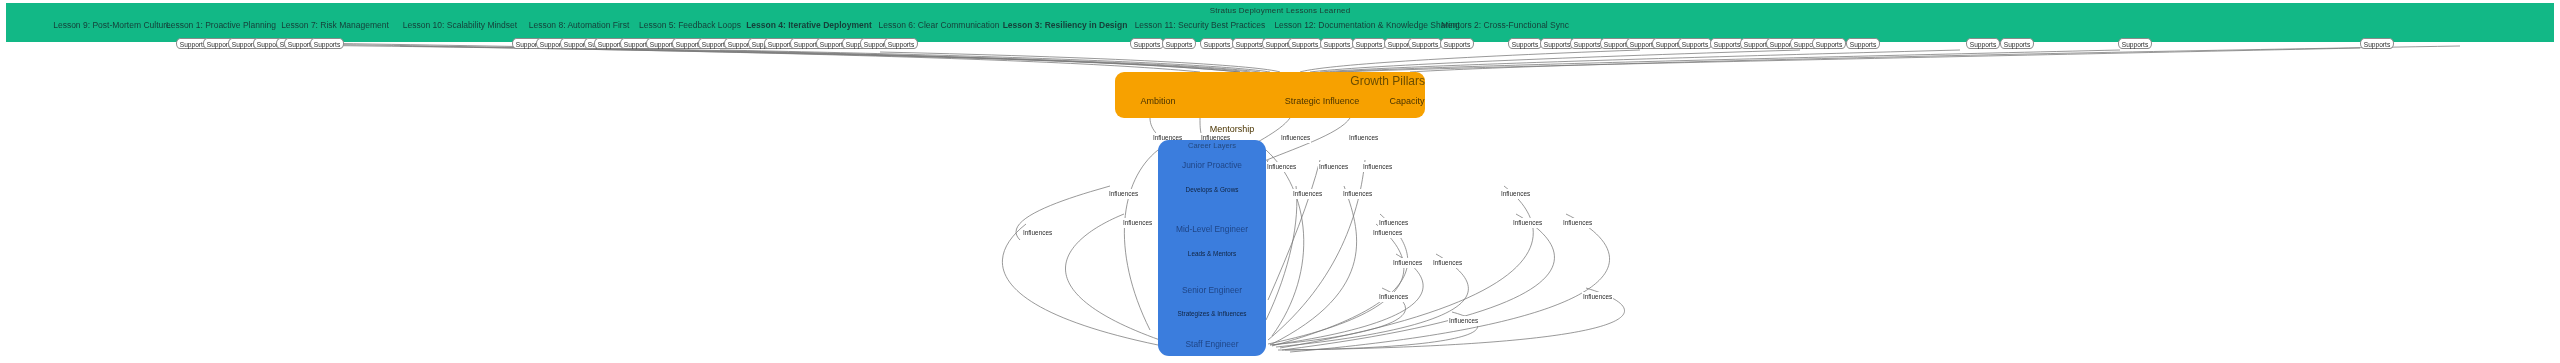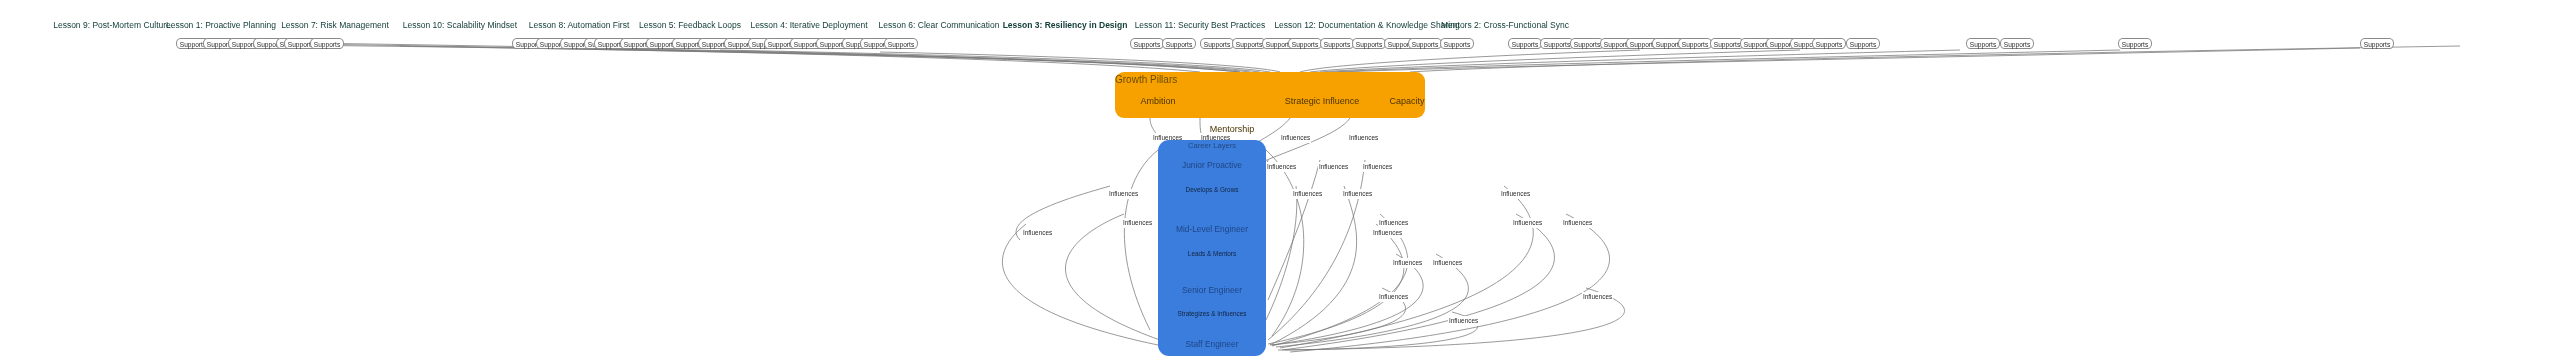--- a/index.html
+++ b/index.html
@@ -33,22 +33,22 @@
     font-size:6.4px;color:#2b2b2b;white-space:nowrap;background:#fff;
     padding:0 1px;
   }
 
   
   .pillars-cluster{
     position:absolute;left:1115px;top:72px;width:310px;height:46px;
     background:#f7a100;border-radius:9px;
   }
   .pillars-title{
-    position:absolute;top:2px;left:0;width:100%;text-align:left;
-    font-size:10px;color:#6b4d00;white-space:nowrap;
+    position:absolute;top:2px;left:0;width:100%;text-align:right;
+    font-size:12px;color:#6b4d00;white-space:nowrap;
   }
   .pillar-node{
     position:absolute;top:22px;height:14px;line-height:14px;
     font-size:9px;color:#4a3400;white-space:nowrap;text-align:center;
   }
 
   
   .career-cluster{
     position:absolute;left:1158px;top:140px;width:108px;height:216px;
     background:#3b7ddd;border-radius:11px;
@@ -122,28 +122,31 @@
     <g>
       <path d="M1212 158 L1212 192"></path>
       <path d="M1212 222 L1212 256"></path>
       <path d="M1212 284 L1212 318"></path>
       <polygon class="arrow" points="1212,196 1208,188 1216,188"></polygon>
       <polygon class="arrow" points="1212,260 1208,252 1216,252"></polygon>
       <polygon class="arrow" points="1212,322 1208,314 1216,314"></polygon>
     </g>
   </svg>
 
+  <div class="lessons-cluster">
+    <div class="cluster-title">Stratus Deployment Lessons Learned</div>
+  </div>
   <div id="lesson-nodes">
       <div class="lesson-node" style="left: 42px; width: 140px;">Lesson 9: Post-Mortem Culture</div>
       <div class="lesson-node" style="left: 152px; width: 138px;">Lesson 1: Proactive Planning</div>
       <div class="lesson-node" style="left: 268px; width: 134px;">Lesson 7: Risk Management</div>
       <div class="lesson-node" style="left: 390px; width: 140px;">Lesson 10: Scalability Mindset</div>
       <div class="lesson-node" style="left: 514px; width: 130px;">Lesson 8: Automation First</div>
       <div class="lesson-node" style="left: 626px; width: 128px;">Lesson 5: Feedback Loops</div>
-      <div class="lesson-node" style="left: 738px; width: 142px;">Lesson 4: Iterative Deployment</div>
+      <div class="lesson-node" style="left: 738px; width: 142px; font-weight: bold;">Lesson 4: Iterative Deployment</div>
       <div class="lesson-node" style="left: 866px; width: 146px;">Lesson 6: Clear Communication</div>
       <div class="lesson-node" style="left: 996px; width: 138px; font-weight: bold;">Lesson 3: Resiliency in Design</div>
       <div class="lesson-node" style="left: 1124px; width: 152px;">Lesson 11: Security Best Practices</div>
       <div class="lesson-node" style="left: 1268px; width: 198px;">Lesson 12: Documentation &amp; Knowledge Sharing</div>
       <div class="lesson-node" style="left: 1432px; width: 146px;">Mentors 2: Cross-Functional Sync</div>
     </div>
 
   <div id="supports-labels">
       <div class="elabel" style="left: 176px; top: 38px; width: 34px;">Supports</div>
       <div class="elabel" style="left: 203px; top: 38px; width: 34px;">Supports</div>

